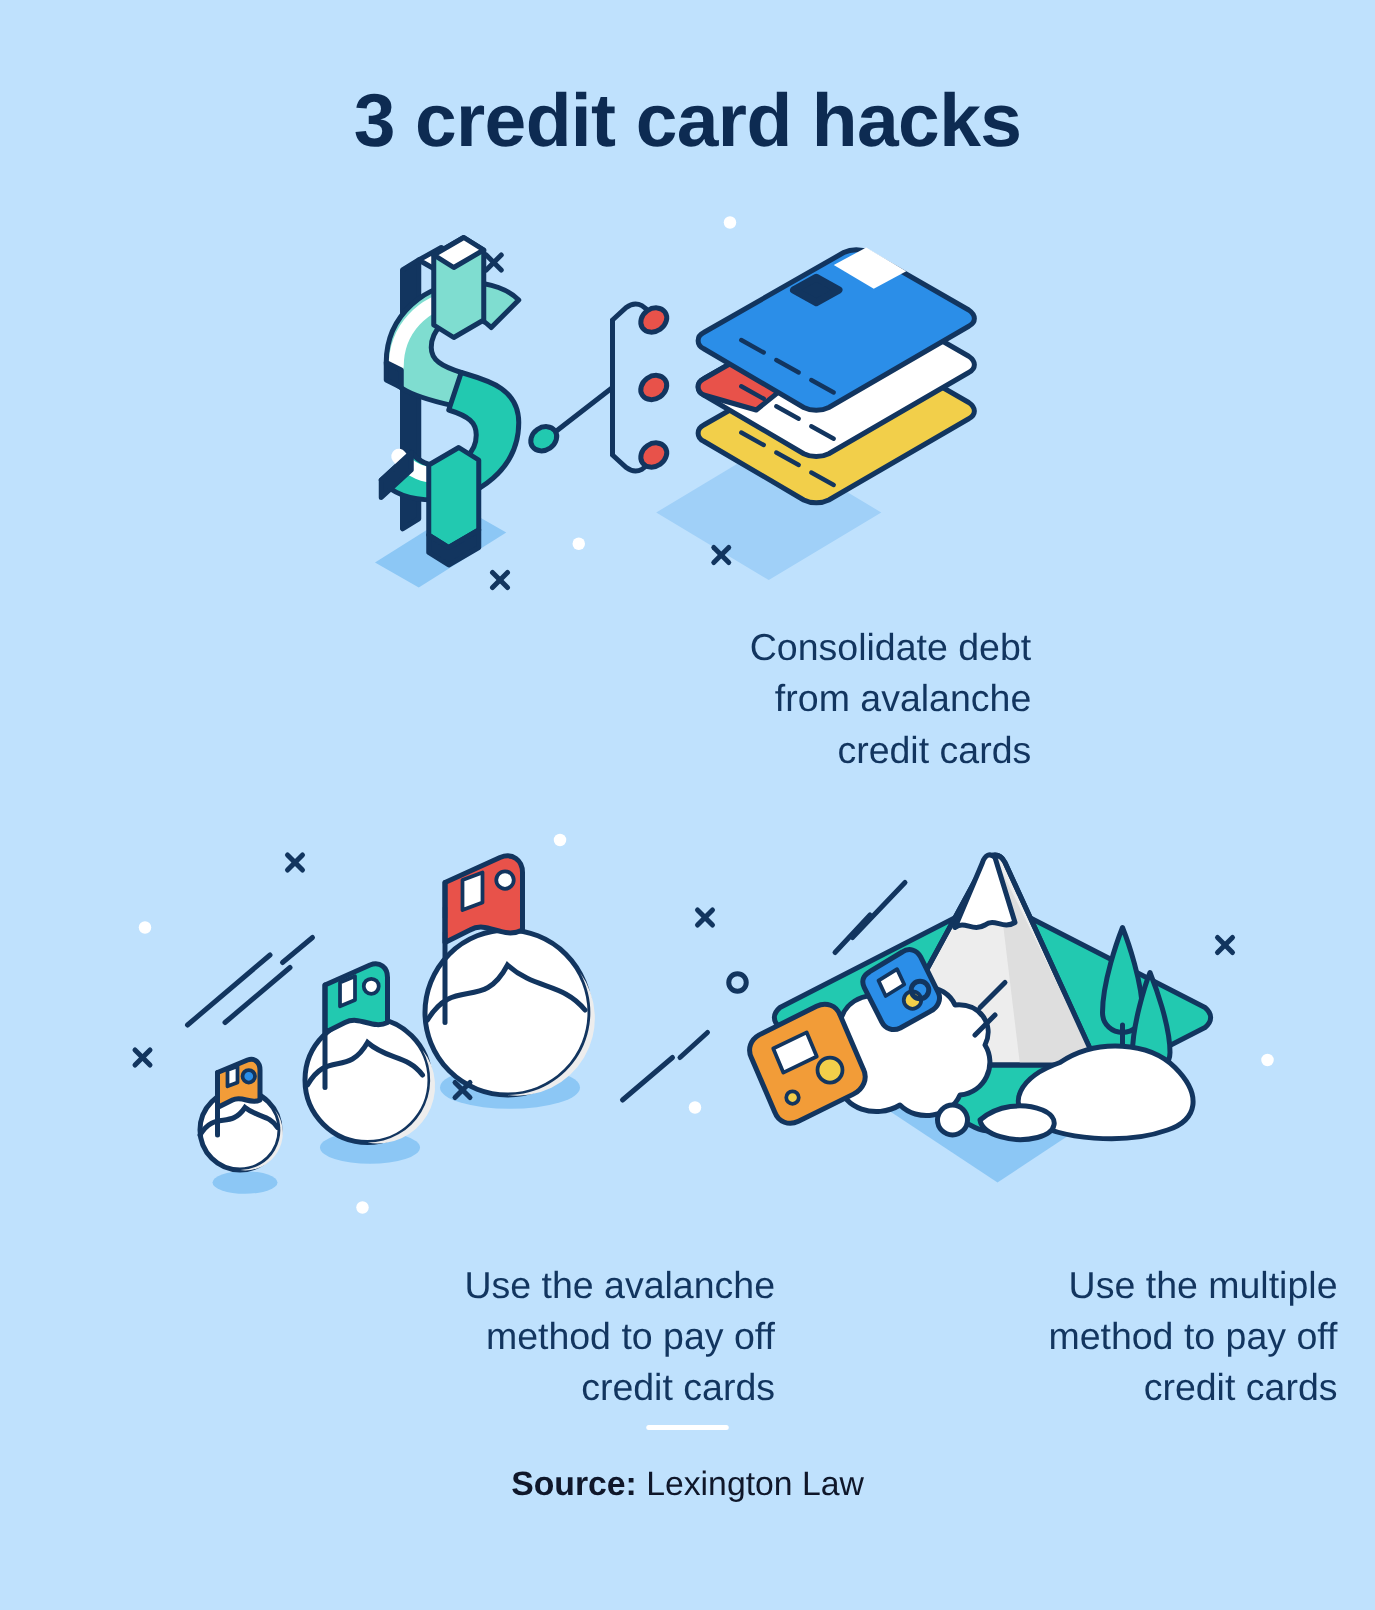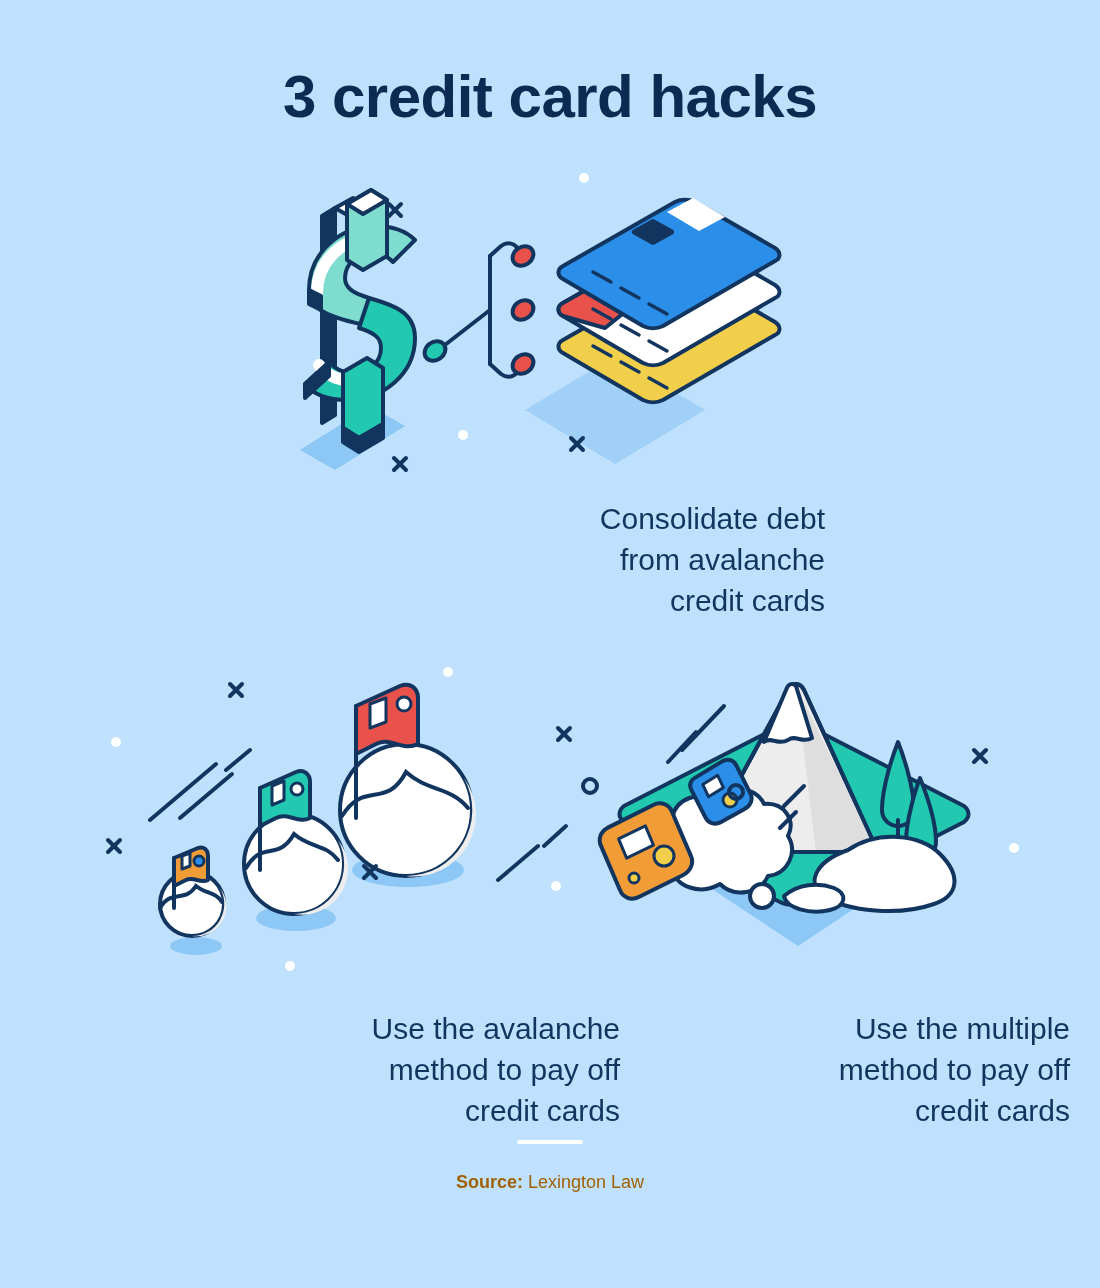--- a/index.html
+++ b/index.html
@@ -78,22 +78,22 @@
     text-align: center;
   }
   .footer-rule {
     width: 66px;
     height: 4px;
     background: #ffffff;
     margin: 0 auto 28px auto;
     border-radius: 2px;
   }
   .footer-text {
-    font-size: 18px;
-    color: #a16207;
+    font-size: 27px;
+    color: #0f172a;
   }
   .footer-text .lbl { font-weight: bold; }
 </style>
 </head>
 <body style="background: rgb(191, 225, 253);">
 
 <h1 class="page-title">3 credit card hacks</h1>
 
 <section class="panel panel-top">
   <div class="art">

